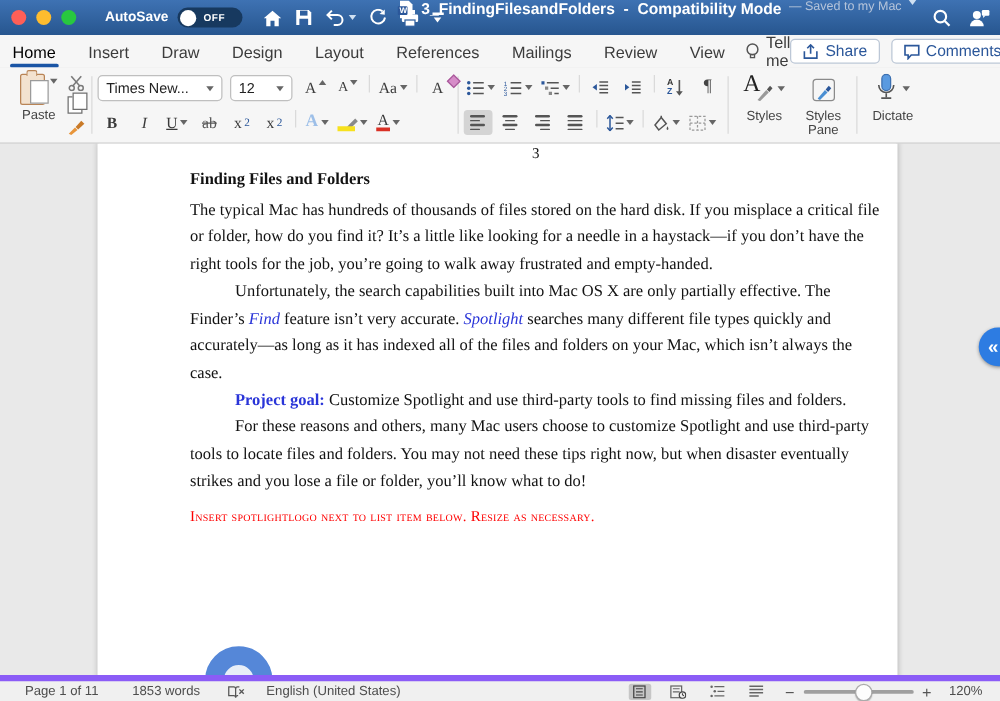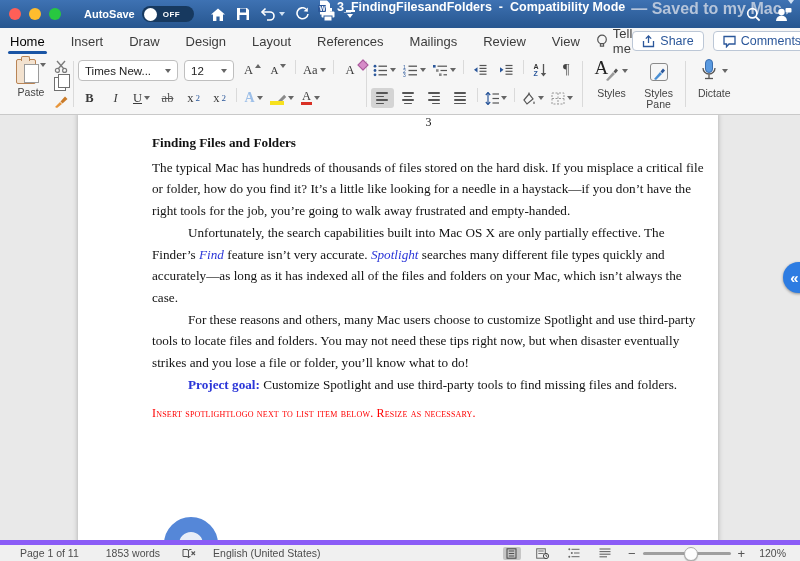--- a/index.html
+++ b/index.html
@@ -17,21 +17,21 @@
     display:flex;align-items:center;cursor:default;}
   .knob{width:13px;height:13px;border-radius:50%;background:#fff;margin-left:2px;}
   .toggle .state{font-size:8px;font-weight:bold;margin-left:6px;letter-spacing:.5px;}
   .qa{display:flex;align-items:center;margin-left:16px;gap:10px;}
   .qa .qbtn{display:flex;align-items:center;}
   .chev{width:0;height:0;border-left:3.5px solid transparent;border-right:3.5px solid transparent;
     border-top:4px solid #cfe0f2;display:inline-block;}
   .chev.dark{border-top-color:#666;}
   .titlegrp{position:absolute;left:318px;top:0;height:28px;display:flex;align-items:flex-start;gap:6px;}
   .title-main{font-size:12.5px;font-weight:bold;white-space:nowrap;}
-  .title-saved{font-size:16px;font-weight:700;color:#b5c4da;white-space:nowrap;margin-left:0;}
+  .title-saved{font-size:10px;font-weight:400;color:#b5c4da;white-space:nowrap;margin-left:0;}
   .tb-right{position:absolute;right:8px;top:0;height:28px;display:flex;align-items:center;gap:14px;}
 
   
   .tabbar{position:absolute;top:28px;left:0;width:800px;height:26px;background:#f6f6f6;
     display:flex;align-items:center;font-size:13px;color:#3c3c3c;}
   .tabs{display:flex;gap:26px;margin-left:10px;align-items:center;}
   .tab{position:relative;cursor:default;padding:4px 0;}
   .tab.active{color:#000;font-weight:500;}
   .tab.active::after{content:"";position:absolute;left:-2px;right:-2px;bottom:-1px;height:3px;
     background:#1a55a5;border-radius:2px;}
@@ -513,22 +513,22 @@
 </div>
 
 <div class="docarea">
   <div class="page">
     <div class="page-inner">
       <div class="pagenum">3</div>
       <div id="doc-content">
           <div class="doc-h1">Finding Files and Folders</div>
           <p class="doc-p"><span>The typical Mac has hundreds of thousands of files stored on the hard disk. If you misplace a critical file or folder, how do you find it? It’s a little like looking for a needle in a haystack—if you don’t have the right tools for the job, you’re going to walk away frustrated and empty-handed.</span></p>
           <p class="doc-p indent"><span>Unfortunately, the search capabilities built into Mac OS X are only partially effective. The Finder’s </span><span class="seg-blue-italic">Find</span><span> feature isn’t very accurate. </span><span class="seg-blue-italic">Spotlight</span><span> searches many different file types quickly and accurately—as long as it has indexed all of the files and folders on your Mac, which isn’t always the case.</span></p>
+          <p class="doc-p indent"><span class="seg-blue-bold">Project goal:</span><span> Customize Spotlight and use third-party tools to find missing files and folders.</span></p>
           <p class="doc-p indent"><span>For these reasons and others, many Mac users choose to customize Spotlight and use third-party tools to locate files and folders. You may not need these tips right now, but when disaster eventually strikes and you lose a file or folder, you’ll know what to do!</span></p>
-          <p class="doc-p indent"><span class="seg-blue-bold">Project goal:</span><span> Customize Spotlight and use third-party tools to find missing files and folders.</span></p>
           <div class="doc-red">Insert spotlightlogo next to list item below. Resize as necessary.</div>
         </div>
     </div>
     <div class="slogo"></div>
   </div>
 </div>
 
 <div class="float-btn">
   <span>«</span>
 </div>

